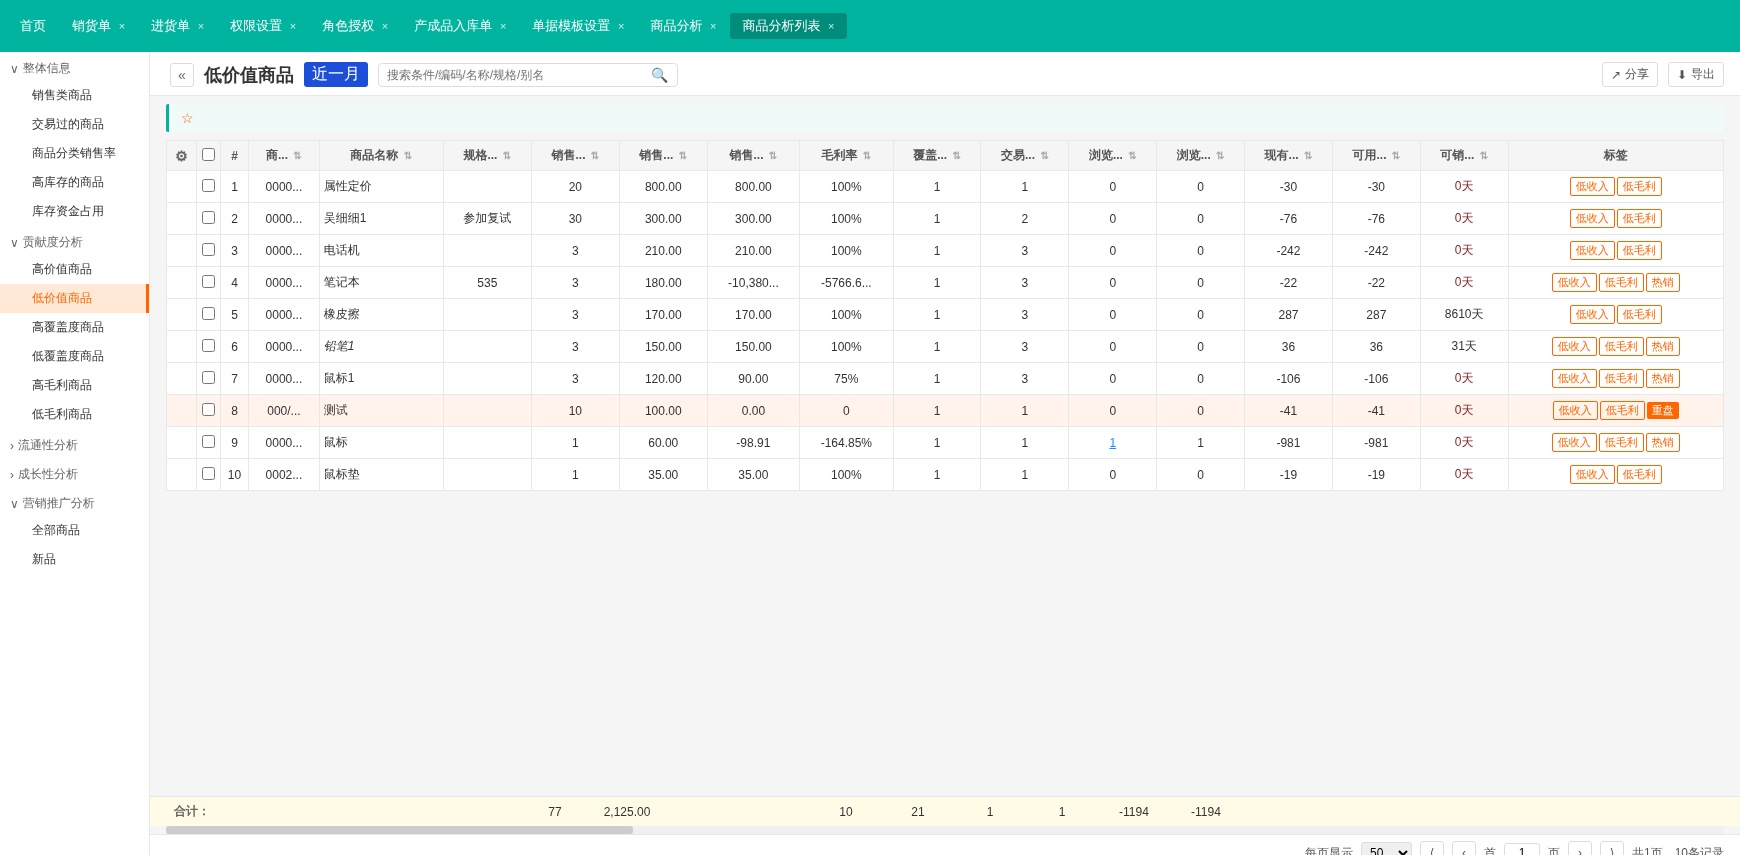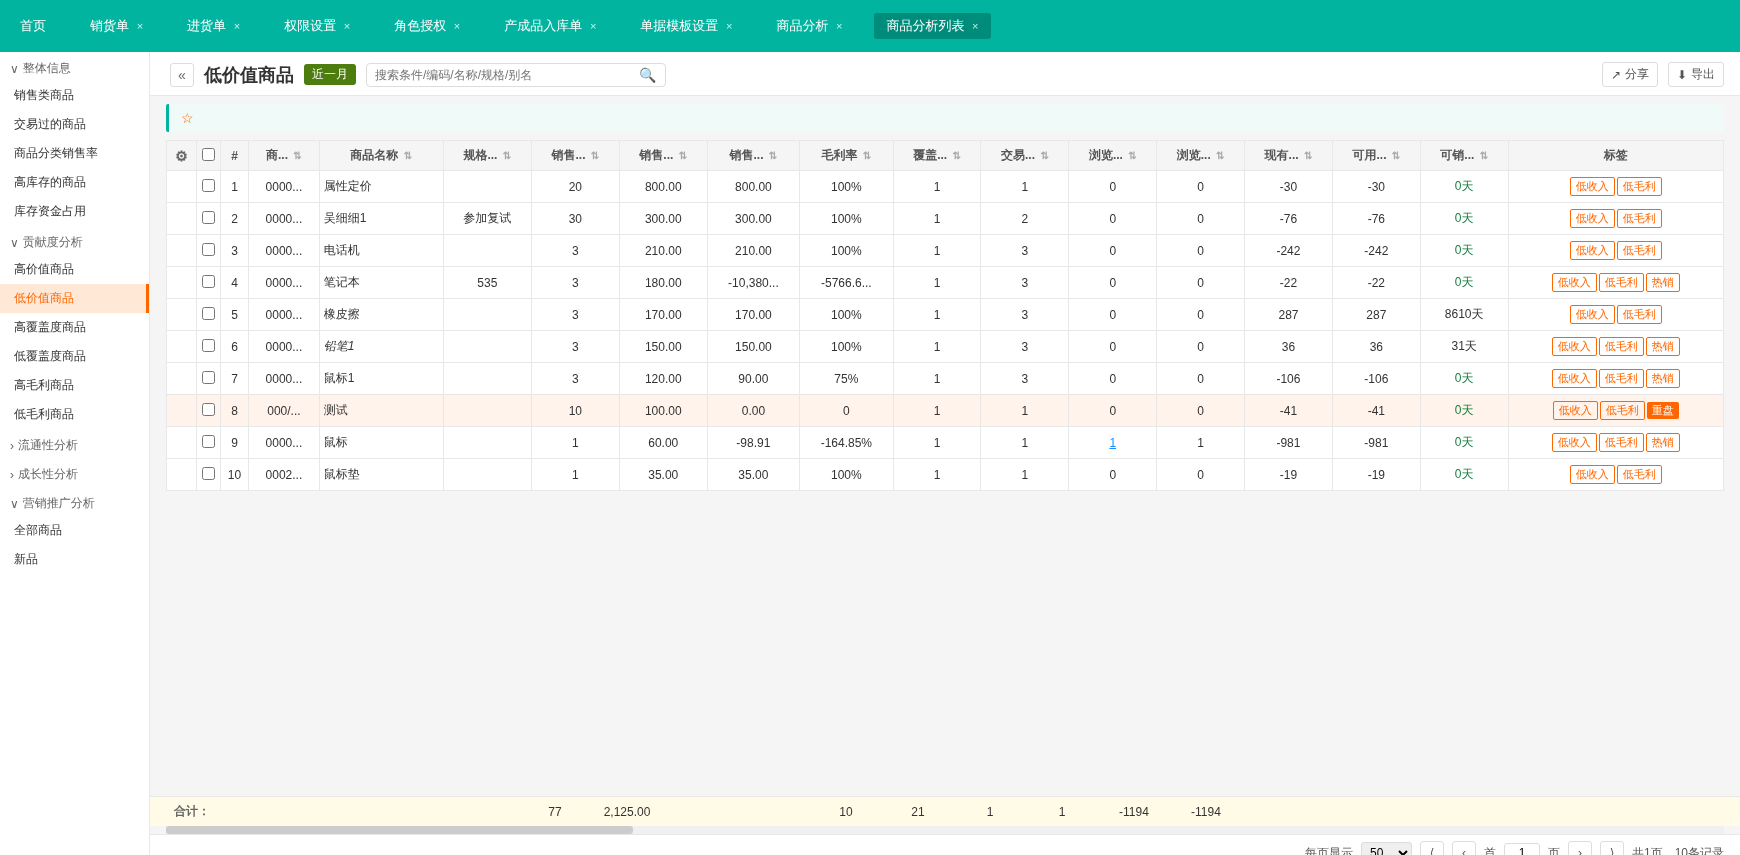--- a/index.html
+++ b/index.html
@@ -5,21 +5,21 @@
     * { box-sizing: border-box; margin: 0; padding: 0; font-family: 'Microsoft YaHei', Arial, sans-serif; font-size: 12px; }
     body { background: #f5f5f5; overflow: hidden; width: 1740px; height: 855px; }
 
     
     .top-nav {
       background: #00b4a0;
       height: 52px;
       display: flex;
       align-items: center;
       padding: 16px 8px;
-      gap: 20px;
+      gap: 2px;
     }
     .nav-item {
       color: #fff;
       padding: 4px 12px;
       cursor: pointer;
       border-radius: 3px;
       white-space: nowrap;
       font-size: 13px;
     }
     .nav-item.active { background: #008c7a; }
@@ -41,21 +41,21 @@
     }
     .sidebar-group-title {
       padding: 8px 10px 4px;
       color: #666;
       font-size: 12px;
       display: flex;
       align-items: center;
       gap: 4px;
     }
     .sidebar-item {
-      padding: 6px 10px 6px 14px;
+      padding: 6px 10px 6px 32px;
       color: #333;
       cursor: pointer;
       font-size: 12px;
     }
     .sidebar-item.active { background: #ffe8d6; color: #f60; border-right: 3px solid #f60; }
 
     
     .content-area {
       flex: 1;
       display: flex;
@@ -67,25 +67,25 @@
     .content-header {
       padding: 10px 16px 8px;
       display: flex;
       align-items: center;
       gap: 10px;
       background: #fff;
       border-bottom: 1px solid #e8e8e8;
     }
     .page-title { font-size: 18px; font-weight: bold; color: #333; }
     .filter-tag {
-      background: #4d7c0f;
+      background: #1d4ed8;
       color: #fff;
       padding: 2px 8px;
       border-radius: 3px;
-      font-size: 12px;
+      font-size: 16px;
       cursor: pointer;
     }
     .search-box {
       display: flex;
       align-items: center;
       border: 1px solid #ddd;
       border-radius: 4px;
       padding: 3px 8px;
       gap: 4px;
       background: #fff;
@@ -185,21 +185,21 @@
     .tag {
       display: inline-block;
       padding: 1px 5px;
       border-radius: 2px;
       font-size: 11px;
       margin: 1px;
     }
     .tag-red { color: #f60; border: 1px solid #f60; }
     .tag-orange { background: #f60; color: #fff; }
 
-    .text-orange { color: #15803d; }
+    .text-orange { color: #7f1d1d; }
     .text-link { color: #1890ff; text-decoration: underline; cursor: pointer; }
 
     
     .footer-bar {
       background: #fffbe6;
       border-top: 1px solid #e8e8e8;
       padding: 6px 24px;
       display: flex;
       align-items: center;
       font-size: 12px;

